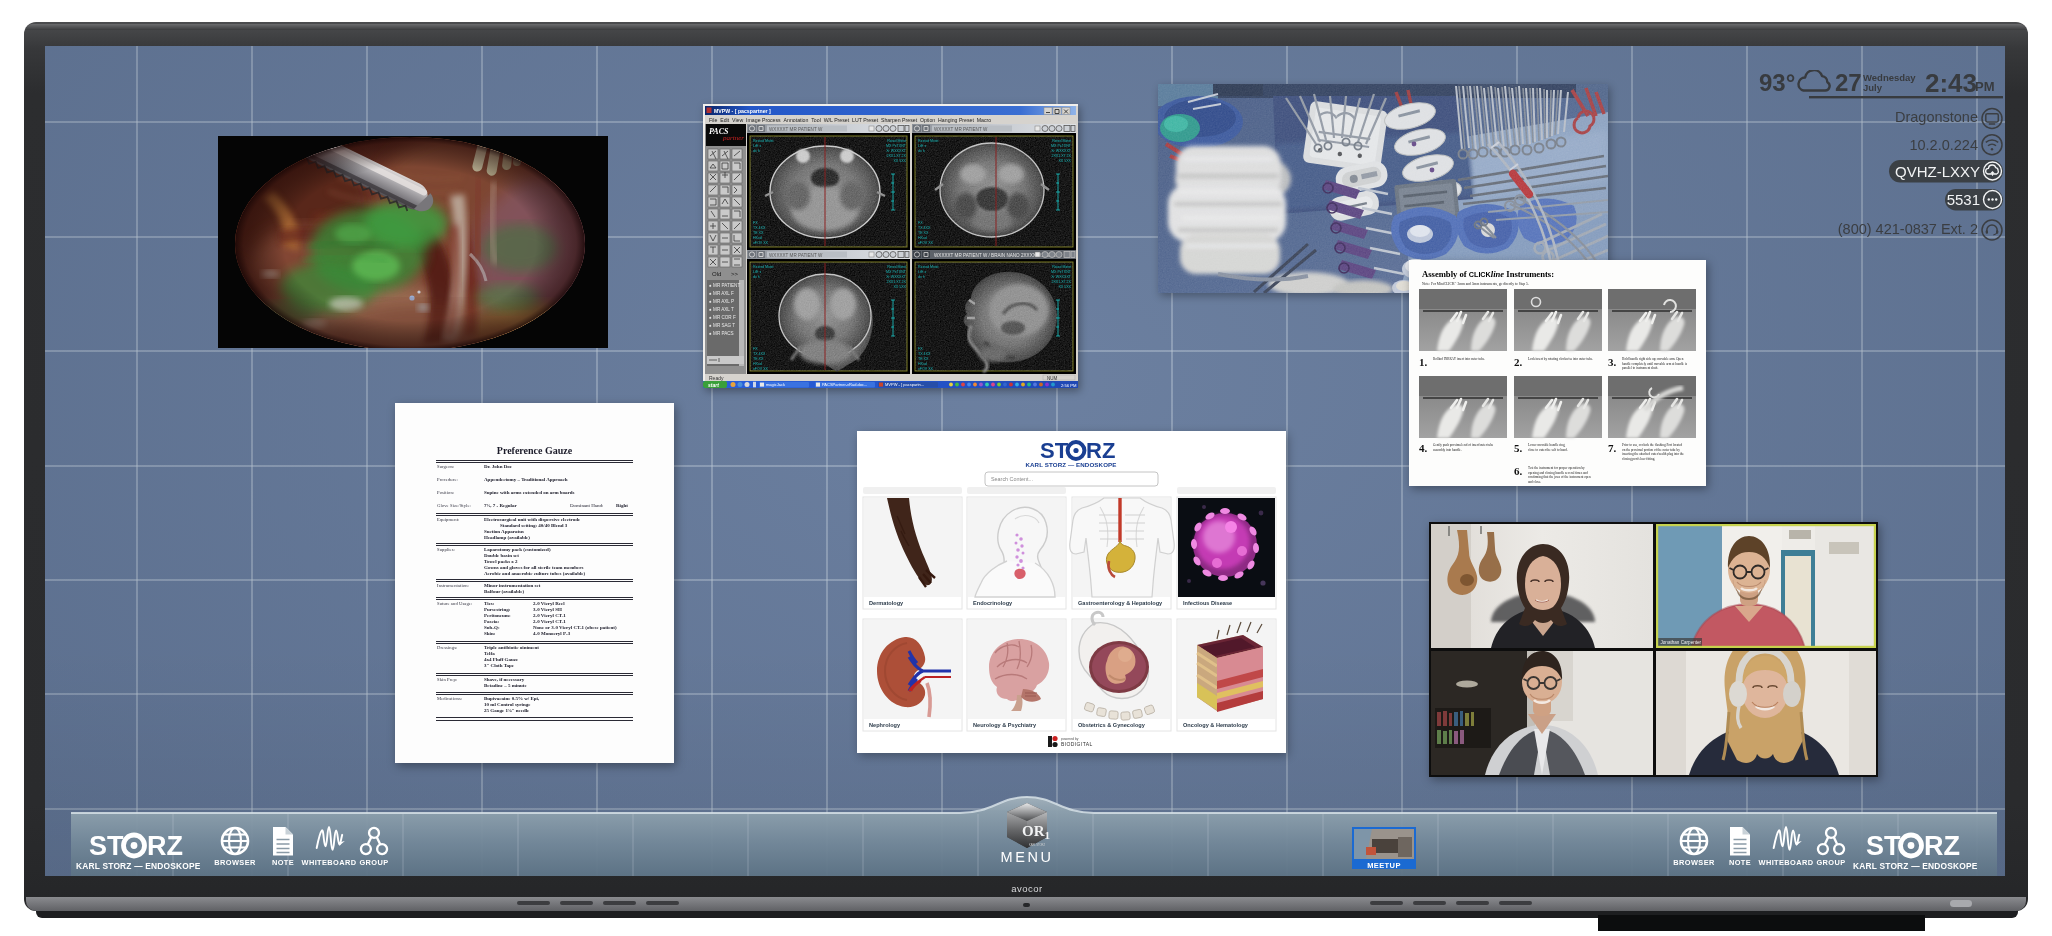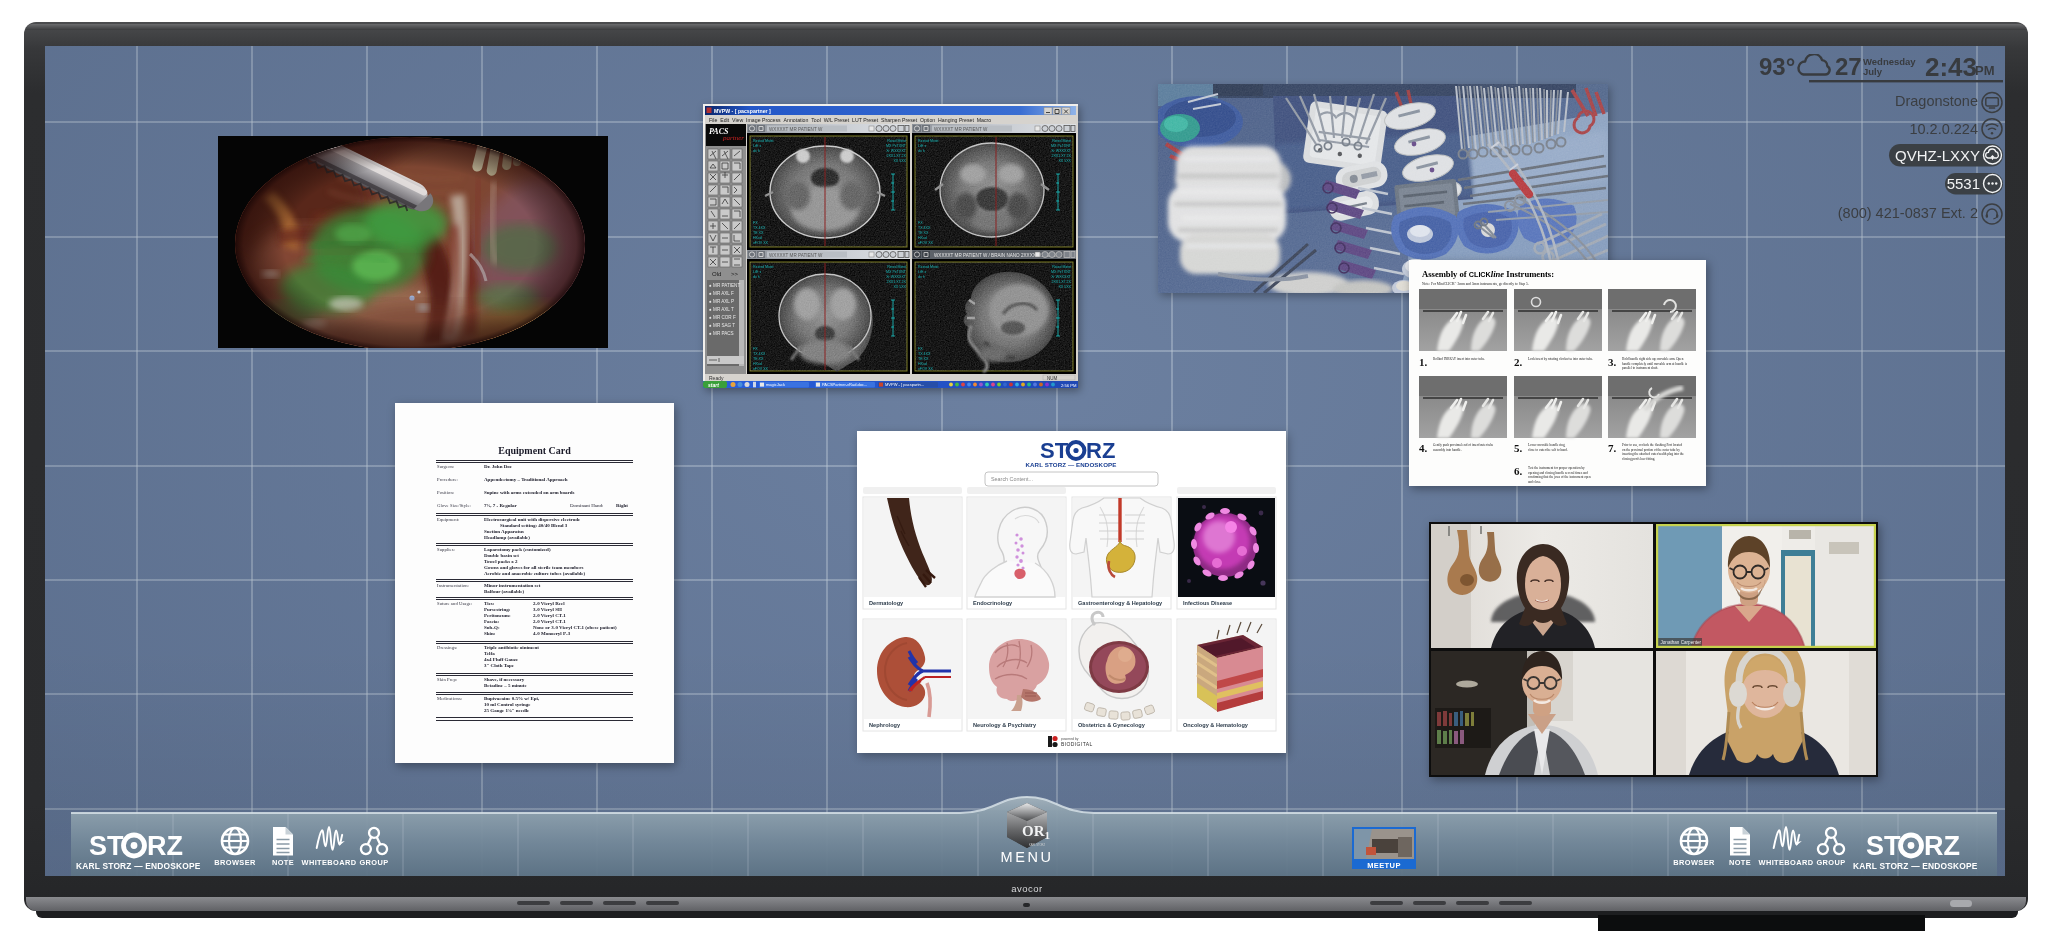--- a/index.html
+++ b/index.html
@@ -24,21 +24,21 @@
   
   #screen { left:45px; top:46px; width:1960px; height:830px; background:#64799b; overflow:hidden; }
   #grid   { left:0; top:0; width:1960px; height:830px;
             background-image:
               repeating-linear-gradient(90deg, transparent 0, transparent 113px, rgba(190,203,216,.42) 113px, rgba(190,203,216,.42) 115px),
               repeating-linear-gradient(180deg, transparent 0, transparent 112.4px, rgba(190,203,216,.42) 112.4px, rgba(190,203,216,.42) 114.4px);
             background-position:-22px 0, 0 -37px; }
   #vig { left:0; top:0; width:1960px; height:830px;
          background:radial-gradient(ellipse 1500px 950px at 50% 40%, rgba(255,255,255,.05), rgba(0,0,0,.09) 88%),
                     linear-gradient(180deg, rgba(0,0,0,0) 72%, rgba(0,0,0,.06) 100%); }
-  #infoTR { left:1655px; top:8px; width:310px; height:190px; }
+  #infoTR { left:1655px; top:24px; width:310px; height:190px; }
   #taskbar { left:0; top:745px; width:1960px; height:90px; }
   #winEndo { left:173px; top:90px; width:390px; height:212px; background:#000; }
   #winPacs { left:658px; top:58px; width:375px; height:284px; box-shadow:2px 3px 8px rgba(0,0,0,.35); }
   #winInstr { left:1113px; top:38px; width:450px; height:209px; box-shadow:2px 3px 8px rgba(0,0,0,.3); }
   #winAssembly { left:1364px; top:214px; width:297px; height:226px; background:#fdfdfd; box-shadow:2px 3px 9px rgba(0,0,0,.35); }
   #winPref { left:350px; top:357px; width:279px; height:360px; background:#fdfdfd; box-shadow:2px 3px 9px rgba(0,0,0,.35); }
   #winStorz { left:812px; top:385px; width:429px; height:322px; background:#ffffff; box-shadow:2px 3px 9px rgba(0,0,0,.3); }
   #winVideo { left:1384px; top:476px; width:449px; height:255px; background:#0b0b0b; box-shadow:2px 3px 9px rgba(0,0,0,.35); }
   .pl { left:41px; width:197px; height:1px; background:#2a2a35; }
   .plab { left:42px; font-size:4.6px; letter-spacing:.1px; color:#333340; }
@@ -752,21 +752,21 @@
           <text x="119" y="222.5">and close.</text>
           <text x="213" y="186">Prior to use, occlude the flushing Port located</text>
           <text x="213" y="190.5">on the proximal portion of the outer tube by</text>
           <text x="213" y="195">inserting the attached outer/sealth plug into the</text>
           <text x="213" y="199.5">closing port's luer fitting.</text>
         </g>
       </svg>
     </div>
     <div class="abs" id="winPref">
       <div class="abs" style="left:0;top:0;width:279px;height:360px;font-family:'Liberation Serif',serif;color:#1a1a28;">
-        <div class="abs" style="left:0;top:42px;width:279px;text-align:center;font-size:10px;font-weight:bold;">Equipment Card</div>
+        <div class="abs" style="left:0;top:42px;width:279px;text-align:center;font-size:10px;font-weight:bold;">Preference Gauze</div>
         <div class="abs pl" style="top:57px;"></div>
           <div class="abs pl" style="top:59px;"></div>
         <div class="abs plab" style="top:61px;">Surgeon:</div>
           <div class="abs pval" style="top:61px;">Dr. John Doe</div>
         <div class="abs plab" style="top:74px;">Procedure:</div>
           <div class="abs pval" style="top:74px;">Appendectomy – Traditional Approach</div>
         <div class="abs plab" style="top:87px;">Position:</div>
           <div class="abs pval" style="top:87px;">Supine with arms extended on arm boards</div>
         <div class="abs plab" style="top:100px;">Glove Size/Style:</div>
           <div class="abs pval" style="top:100px;">7½, 7 - Regular</div>

